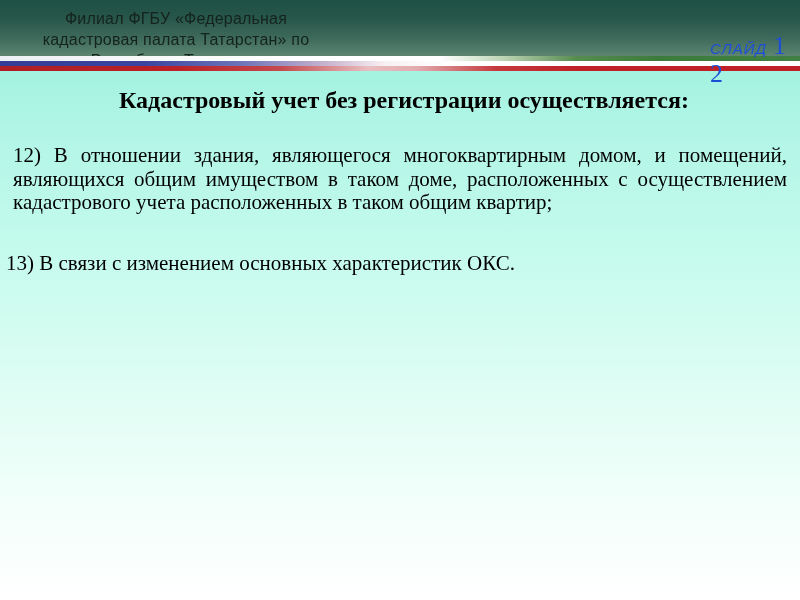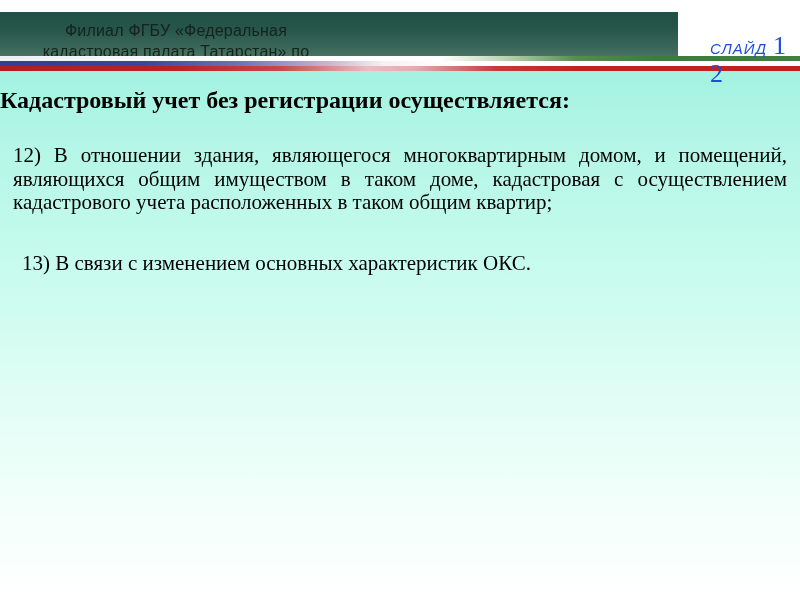--- a/index.html
+++ b/index.html
@@ -3,21 +3,21 @@
 <meta charset="utf-8">
 <style>
   * { margin:0; padding:0; box-sizing:border-box; }
   html,body { background:#888; }
   .slide {
     position:relative; width:800px; height:600px; overflow:hidden;
     background:#fff; font-family:"Liberation Serif", serif; color:#000;
   }
   
   .header {
-    position:absolute; top:12px; left:0; width:678px; height:56px; overflow:hidden;
+    position:absolute; top:0; left:0; width:800px; height:56px; overflow:hidden;
     background:linear-gradient(180deg,#20514661 0,#205146 0%,#265549 25%,#36645706 0,#36645706);
     background:linear-gradient(180deg,#205146 0%,#265549 30%,#3c685a 65%,#527c6a 90%,#5d8571 100%);
   }
   .org {
     position:absolute; top:8px; left:0; width:352px; text-align:center;
     font-family:"Liberation Sans", sans-serif; font-size:16px; line-height:21px;
     color:#14231c; letter-spacing:.2px;
   }
   .org div { white-space:nowrap; }
   
@@ -45,27 +45,28 @@
     font-size:15px; letter-spacing:1px; margin-right:6px;
   }
   .slide-num .digit { font-family:"Liberation Serif", serif; font-size:26px; }
   
   .content {
     position:absolute; top:71px; left:0; width:800px; height:529px;
     background:linear-gradient(180deg,#a4f2e1 0%,#b4f6e7 14%,#c6fbed 36%,
       #dffdf4 60%,#f3fffb 82%,#ffffff 100%);
   }
   .title {
-    margin-top:16px; font-weight:bold; font-size:24px;
+    margin-top:16px; text-align:center; font-weight:bold; font-size:24px;
     color:#010101;
+    padding-left:8px;
   }
   .para1 { margin-top:30px; padding:0 13px; font-size:21px; line-height:23.5px; }
   .jline { text-align:justify; text-align-last:justify; }
   .jline-last { text-align:left; }
-  .para2 { margin-top:37px; padding:0 22px; font-size:21px; line-height:23.5px; }
+  .para2 { margin-top:37px; padding:0 6px; font-size:21px; line-height:23.5px; }
 </style>
 </head>
 <body>
 
 <div class="slide">
 
   <div class="header">
     <div class="org">
       <div>Филиал ФГБУ «Федеральная</div>
       <div>кадастровая палата Татарстан» по</div>
@@ -82,20 +83,20 @@
   <div class="slide-num">
     <div><span class="label">СЛАЙД</span><span class="digit">1</span></div>
     <div class="digit">2</div>
   </div>
 
   <div class="content">
     <div class="title">Кадастровый учет без регистрации осуществляется:</div>
 
     <div class="para1">
       <div class="jline">12) В отношении здания, являющегося многоквартирным домом, и помещений,</div>
-      <div class="jline">являющихся общим имуществом в таком доме, кадастровая с осуществлением</div>
+      <div class="jline">являющихся общим имуществом в таком доме, расположенных с осуществлением</div>
       <div class="jline-last">кадастрового учета расположенных в таком общим квартир;</div>
     </div>
 
     <div class="para2">13) В связи с изменением основных характеристик ОКС.</div>
   </div>
 
 </div>
 
 </body></html>

